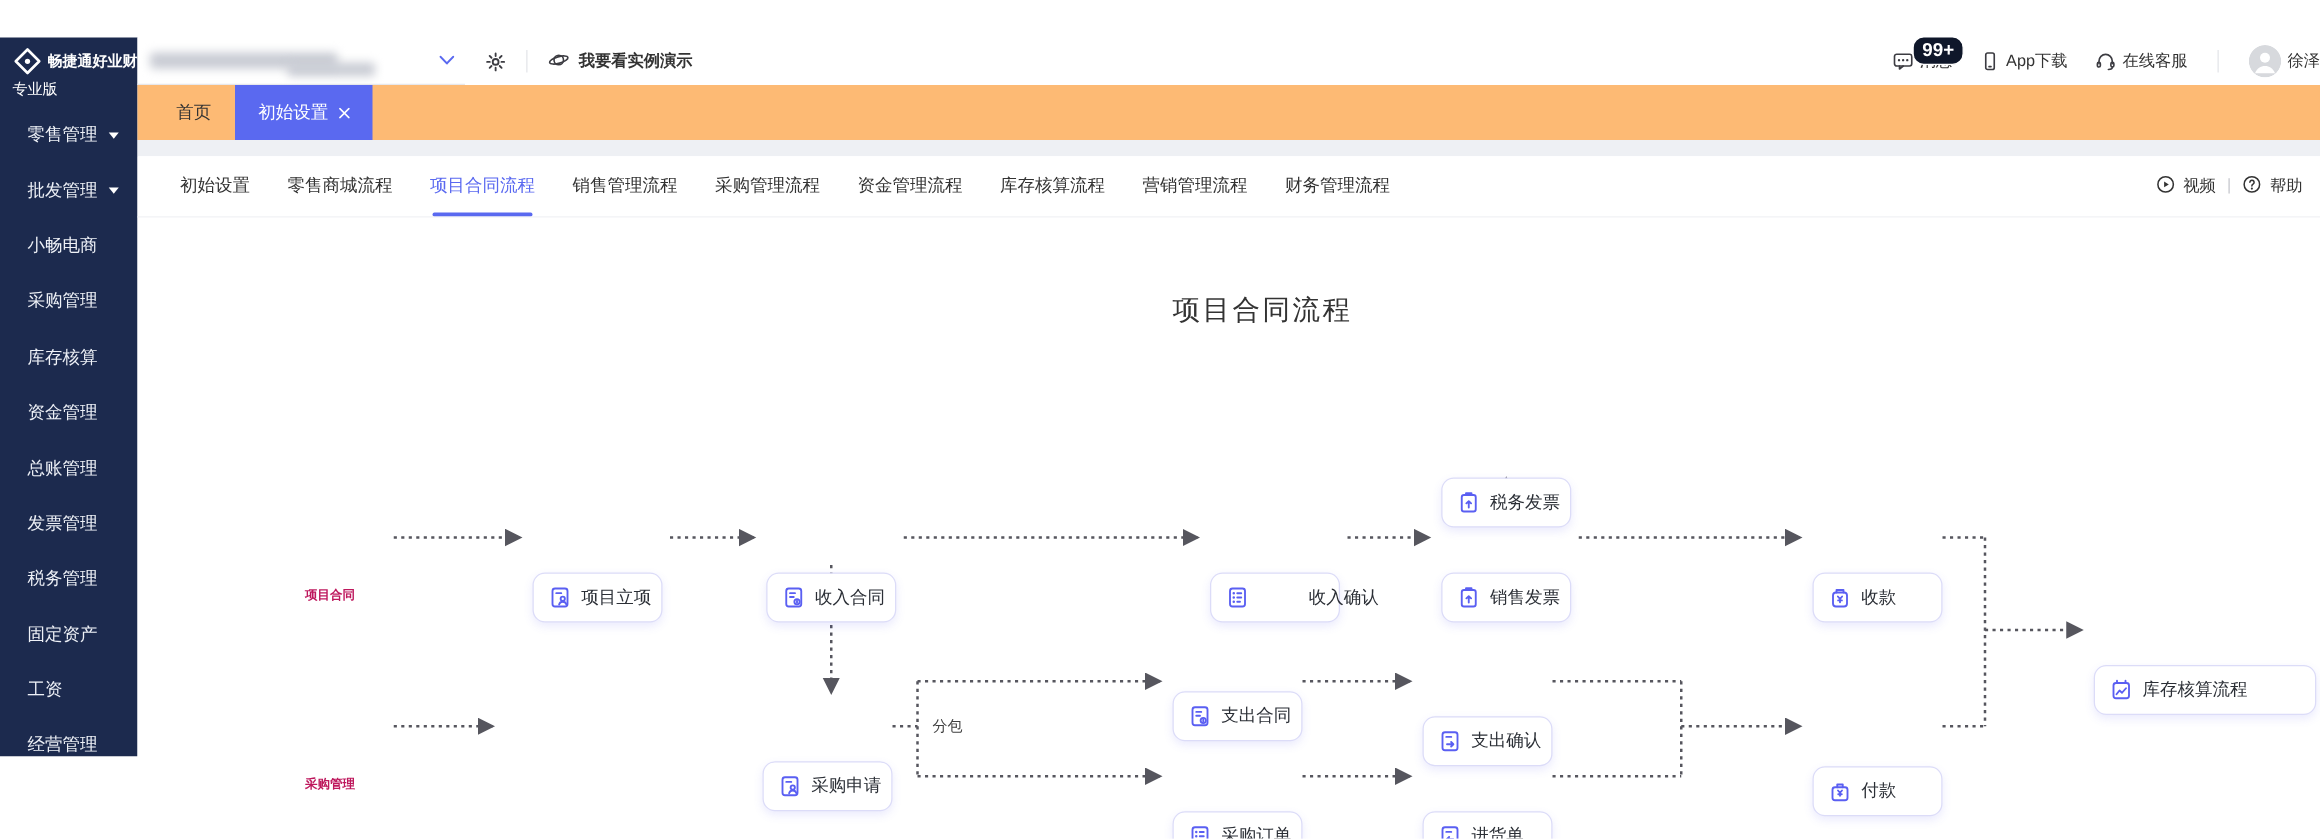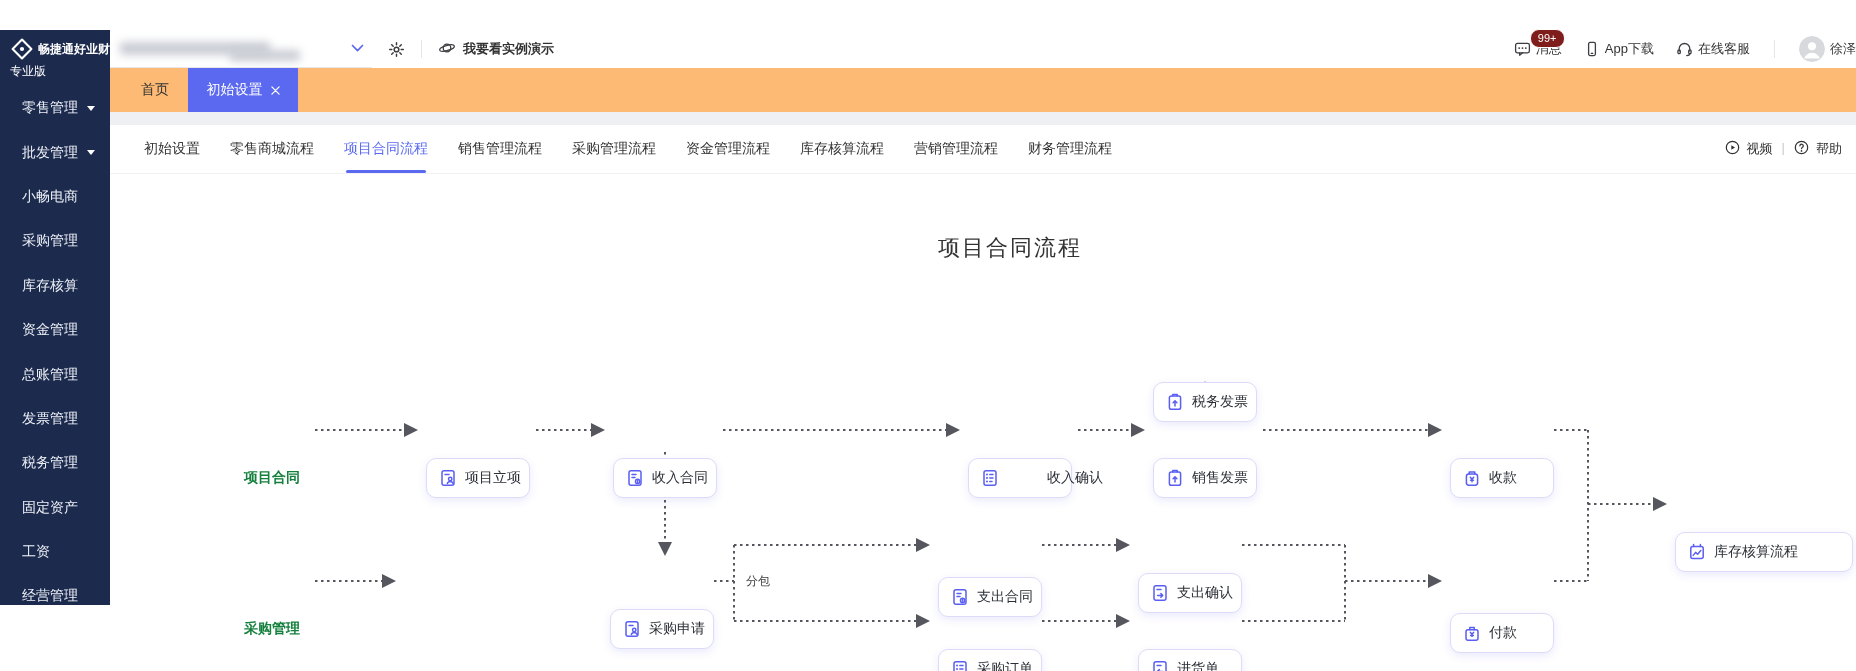--- a/index.html
+++ b/index.html
@@ -21,21 +21,21 @@
   .redact{background:#c9ccd4;border-radius:3px;filter:blur(4px);}
   .r1{width:150px;height:13px;}
   .r2{width:70px;height:11px;margin-left:-40px;margin-top:14px;}
   .chev{margin-left:auto;margin-right:8px;}
   .tb-icon{display:inline-flex;align-items:center;justify-content:center;cursor:pointer;color:#3c3c42;}
   .gear{margin-left:16px;}
   .vdiv{width:1px;height:18px;background:#e4e5e9;margin:0 16px;}
   .demo{display:flex;gap:7px;cursor:pointer;color:#333;font-weight:bold;}
   .tb-right{position:absolute;right:0;top:0;height:38px;display:flex;align-items:center;gap:22px;}
   .tb-item{display:flex;align-items:center;gap:5px;cursor:pointer;color:#333;position:relative;}
-  .badge{position:absolute;top:-11px;left:16px;background:#7f1d1d;color:#fff;font-size:11px;font-weight:normal;line-height:1;padding:3px 7px;border-radius:9px;border:1.5px solid #fff;white-space:nowrap;}
+  .badge{position:absolute;top:-11px;left:16px;background:#0f172a;color:#fff;font-size:15px;font-weight:bold;line-height:1;padding:3px 7px;border-radius:9px;border:1.5px solid #fff;white-space:nowrap;}
   .avatar{width:26px;height:26px;border-radius:50%;overflow:hidden;flex:none;}
   .uname{display:inline-block;width:26px;overflow:hidden;white-space:nowrap;}
 
   
   .wtabs{position:absolute;left:110px;top:68px;right:0;height:44px;background:#fdba74;display:flex;align-items:stretch;padding-left:12px;}
   .wtab-home{width:66px;display:flex;align-items:center;justify-content:center;font-size:14px;color:#333;cursor:pointer;}
   .wtab-active{width:110px;background:#5a69f0;color:#fff;display:flex;align-items:center;justify-content:center;gap:8px;font-size:14px;cursor:pointer;}
   .band{position:absolute;left:110px;top:112px;right:0;height:13px;background:#eef0f4;}
 
   
@@ -48,21 +48,21 @@
   .ft-sep{color:#c9cad0;margin:0 2px;}
 
   
   .canvas{position:absolute;left:0;top:48px;right:0;bottom:0;}
   .flow-title{position:absolute;left:828px;top:60px;font-size:22px;color:#333;font-weight:500;letter-spacing:2px;}
   .wires{position:absolute;left:0;top:-48px;}
   .node{position:absolute;height:40px;width:104px;box-sizing:border-box;background:#fff;border:1px solid #dcdcf8;border-radius:10px;box-shadow:0 3px 8px rgba(90,95,242,.13);display:flex;align-items:center;gap:8px;padding:0 12px;cursor:pointer;}
   .node.wide{width:178px;}
   .nicon{flex:none;}
   .nlabel{font-size:14px;color:#2b2f36;font-weight:500;white-space:nowrap;}
-  .lane-label{position:absolute;font-size:14px;font-weight:bold;color:#15803d;white-space:nowrap;}
+  .lane-label{position:absolute;font-size:10px;font-weight:bold;color:#be185d;white-space:nowrap;}
   .branch-label{position:absolute;font-size:12px;color:#404040;white-space:nowrap;}
 </style>
 </head>
 <body>
 
 <svg width="0" height="0" style="position:absolute" aria-hidden="true">
   <defs>
     <g id="ic-doc-person" fill="none" stroke="#5a5ff2" stroke-width="1.5" stroke-linecap="round" stroke-linejoin="round">
       <rect x="3" y="1.8" width="12" height="14.4" rx="2"></rect>
         <path d="M6 5.5h4"></path>
@@ -358,21 +358,21 @@
           </svg>
         <span class="nlabel">库存核算流程</span>
       </div>
 
       <div class="node" style="left:500px;top:436px;">
         <svg class="nicon" width="18" height="18" viewBox="0 0 18 18">
             <use href="#ic-doc-person"></use>
           </svg>
         <span class="nlabel">采购申请</span>
       </div>
-      <div class="node" style="left:828px;top:404px;">
+      <div class="node" style="left:828px;top:380px;">
         <svg class="nicon" width="18" height="18" viewBox="0 0 18 18">
             <use href="#ic-doc-coin"></use>
           </svg>
         <span class="nlabel">支出合同</span>
       </div>
       <div class="node" style="left:1028px;top:400px;">
         <svg class="nicon" width="18" height="18" viewBox="0 0 18 18">
             <use href="#ic-doc-arrow-right"></use>
           </svg>
         <span class="nlabel">支出确认</span>

